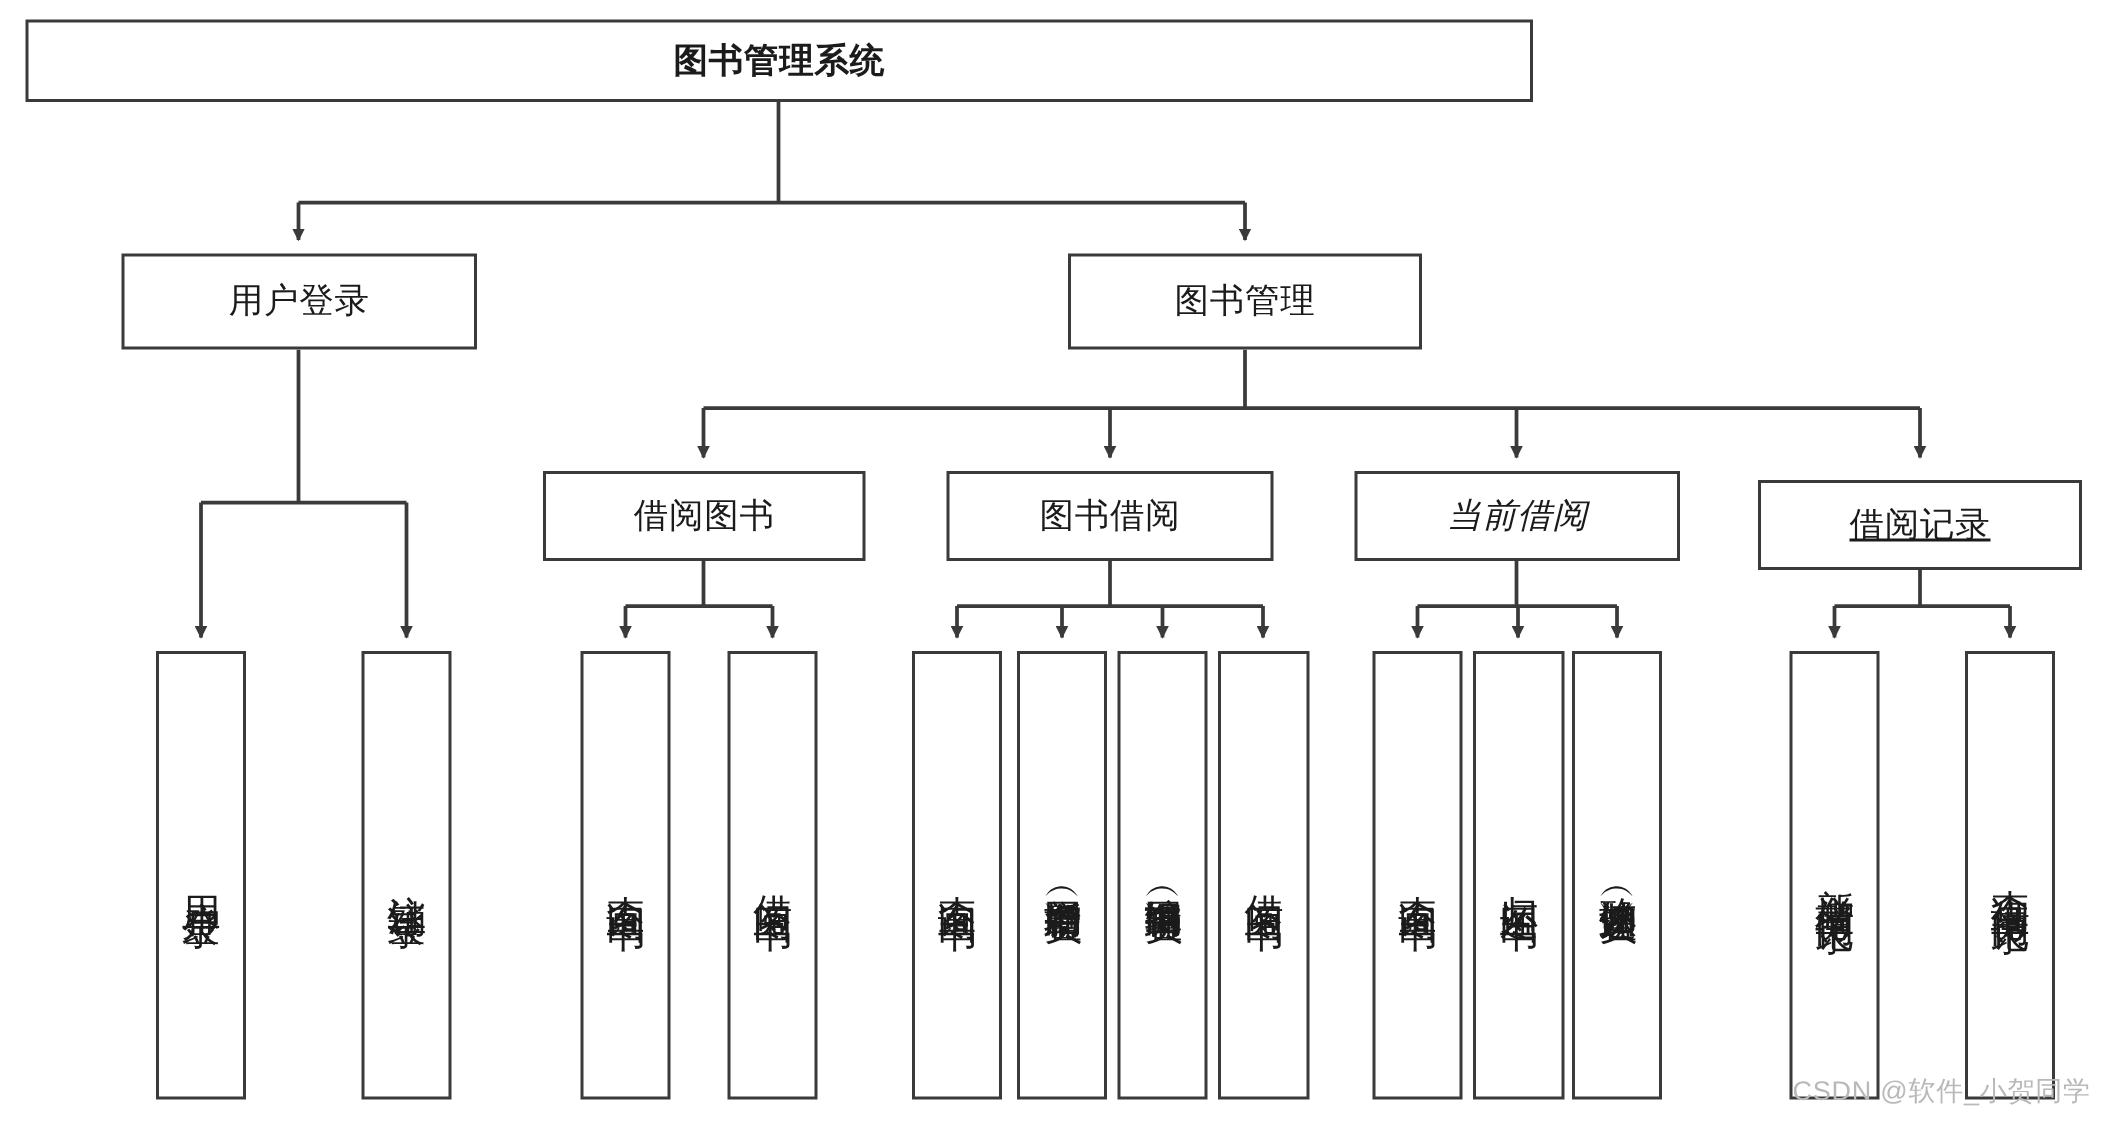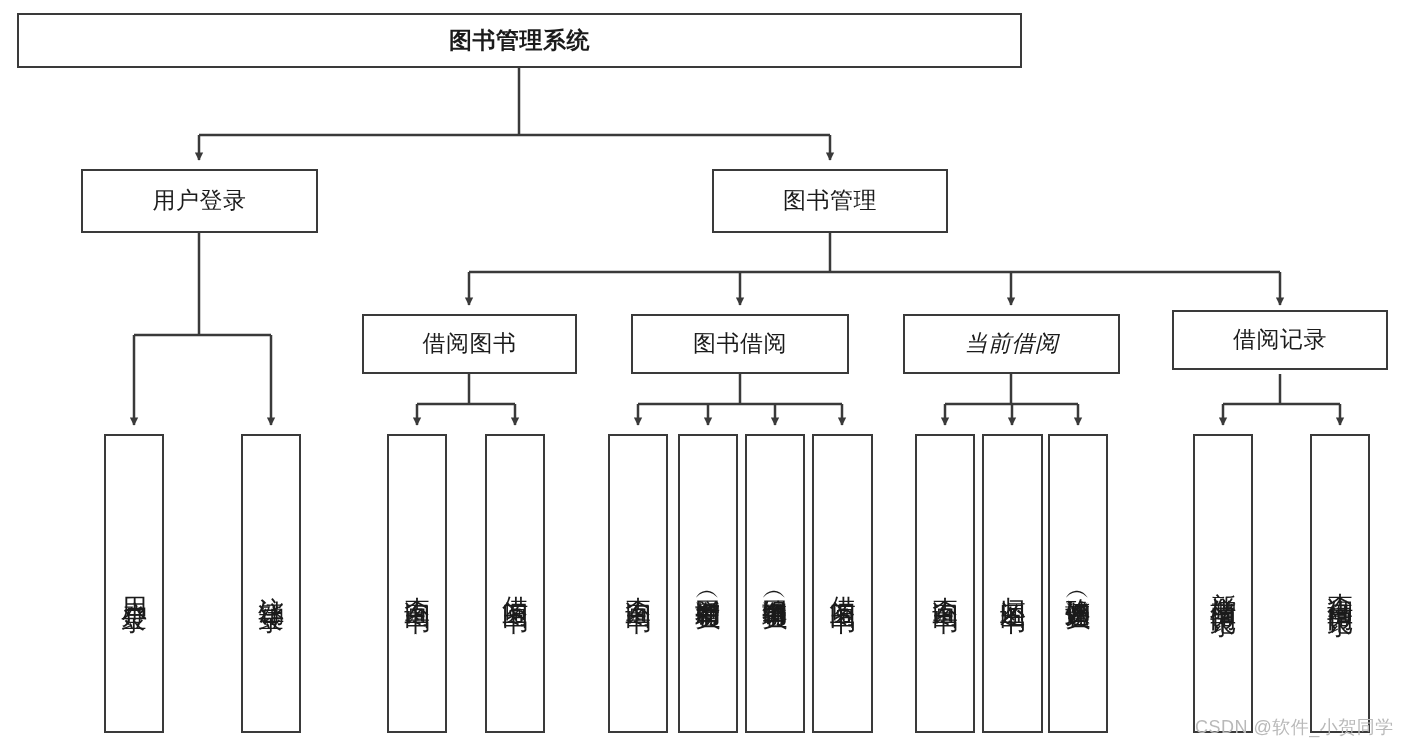--- a/index.html
+++ b/index.html
@@ -131,21 +131,21 @@
       </div>
       <div class="node h" style="left: 362px; top: 314px; width: 215px; height: 60px;">
         <span class="label">借阅图书</span>
       </div>
       <div class="node h" style="left: 631px; top: 314px; width: 218px; height: 60px; align-items: center;">
         <span class="label">图书借阅</span>
       </div>
       <div class="node h" style="left: 903px; top: 314px; width: 217px; height: 60px; font-style: italic;">
         <span class="label">当前借阅</span>
       </div>
-      <div class="node h" style="left: 1172px; top: 310px; width: 216px; height: 60px;">
+      <div class="node h" style="left: 1172px; top: 320px; width: 216px; height: 60px; text-decoration: underline;">
         <span class="label">借阅记录</span>
       </div>
       <div class="node v" style="left: 104px; top: 434px; width: 60px; height: 299px;">
         <span class="label">用户登录</span>
       </div>
       <div class="node v" style="left: 241px; top: 434px; width: 60px; height: 299px;">
         <span class="label">注销登录</span>
       </div>
       <div class="node v" style="left: 387px; top: 434px; width: 60px; height: 299px;">
         <span class="label">查询图书</span>

